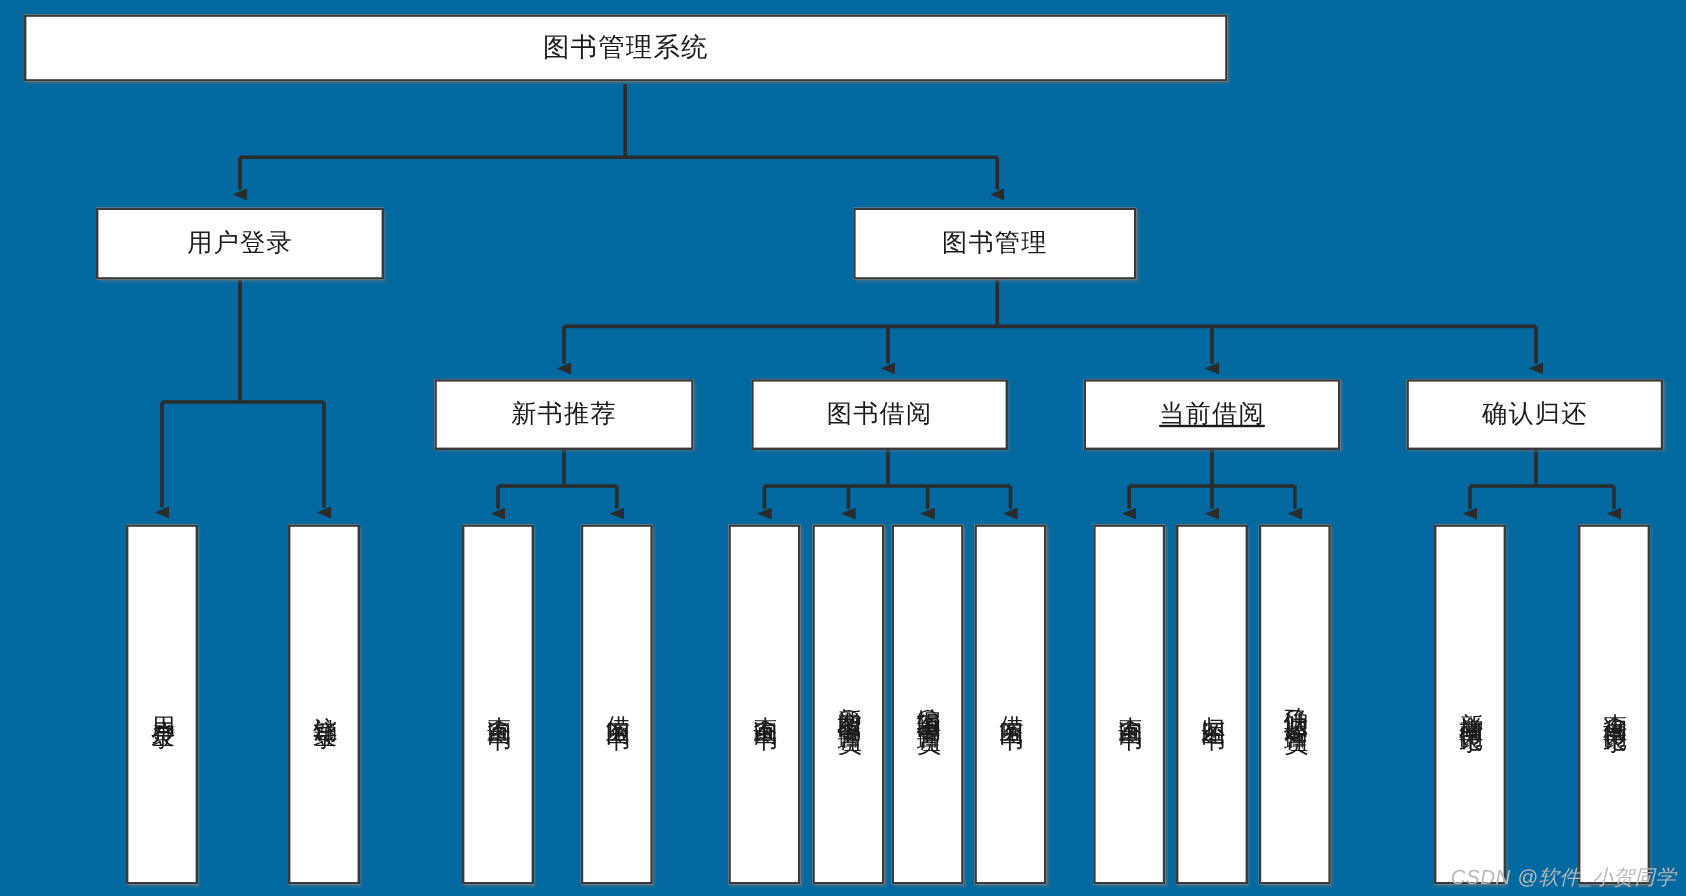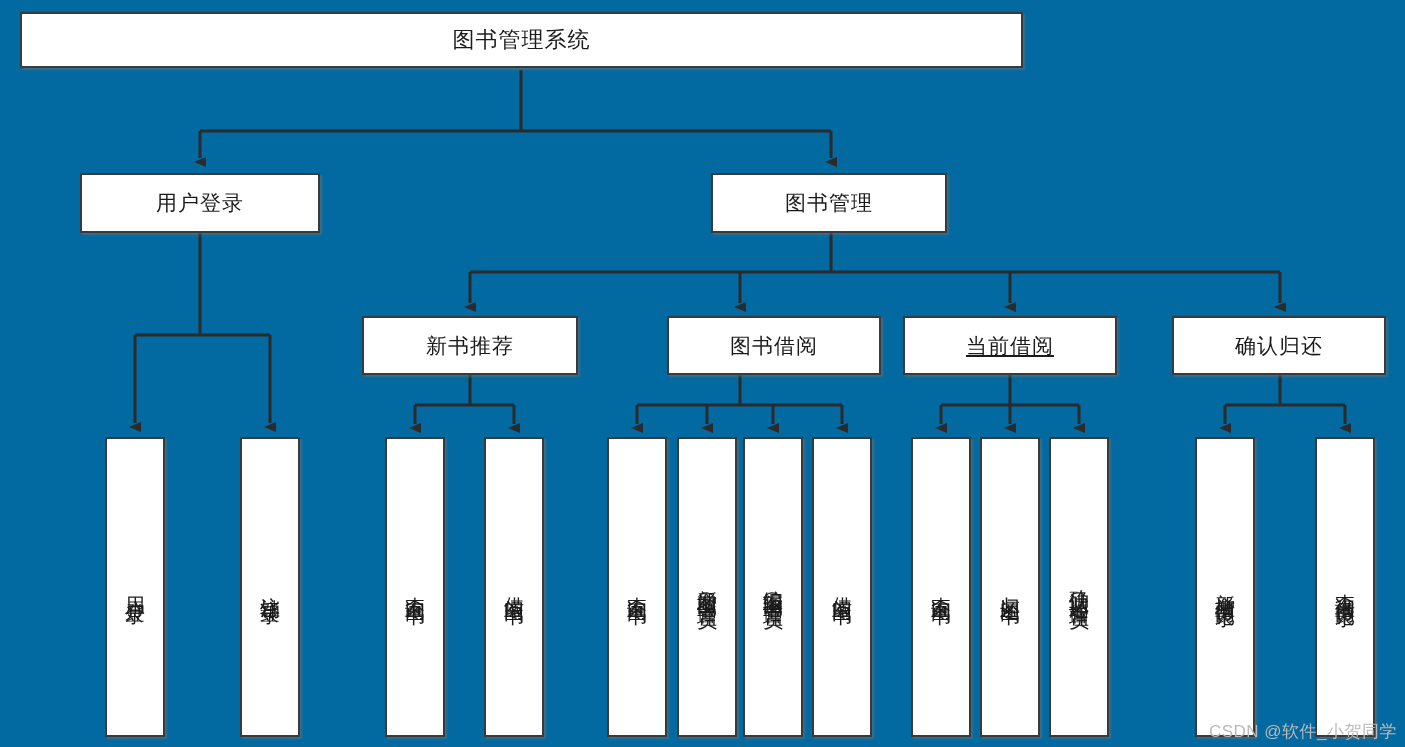--- a/index.html
+++ b/index.html
@@ -61,20 +61,21 @@
   }
   #watermark {
     position: absolute;
     right: 8px;
     bottom: 4px;
     font-size: 17px;
     color: #b9b9b9;
     z-index: 5;
     white-space: nowrap;
     letter-spacing: 0.5px;
+    font-style: italic;
   }
 </style>
 </head>
 <body>
 
 <div id="canvas">
 
   <svg id="wires" viewBox="0 0 1405 747" xmlns="http://www.w3.org/2000/svg">
     <defs>
       <marker id="arrow" markerWidth="10" markerHeight="12" refX="1" refY="6" orient="auto" markerUnits="userSpaceOnUse">
@@ -134,21 +135,21 @@
   <div class="node h" style="left:80px; top:173px; width:240px; height:60px;">
     <span>用户登录</span>
   </div>
   <div class="node h" style="left:362px; top:316px; width:216px; height:59px;">
     <span>新书推荐</span>
   </div>
 
   <div class="node h" style="left:711px; top:173px; width:236px; height:60px;">
     <span>图书管理</span>
   </div>
-  <div class="node h" style="left:667px; top:316px; width:214px; height:59px;">
+  <div class="node h" style="left:626px; top:316px; width:214px; height:59px;">
     <span>图书借阅</span>
   </div>
   <div class="node h" style="left:903px; top:316px; width:214px; height:59px;text-decoration:underline;">
     <span>当前借阅</span>
   </div>
   <div class="node h" style="left:1172px; top:316px; width:214px; height:59px;">
     <span>确认归还</span>
   </div>
 
   <div class="node v" style="left:105px; top:437px; width:60px; height:300px;">

